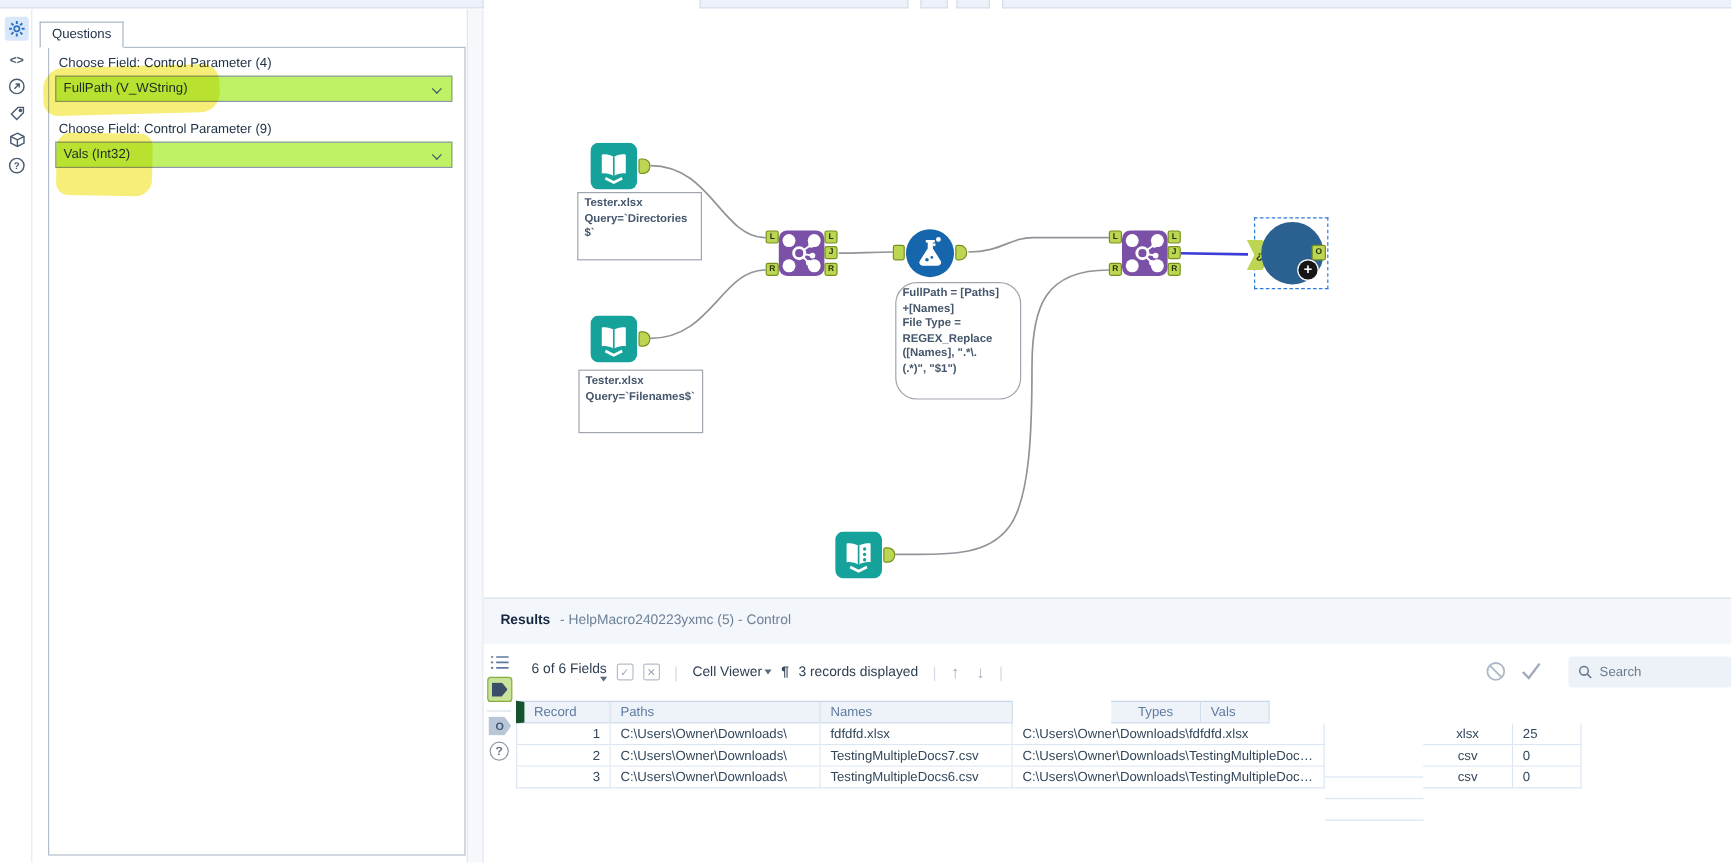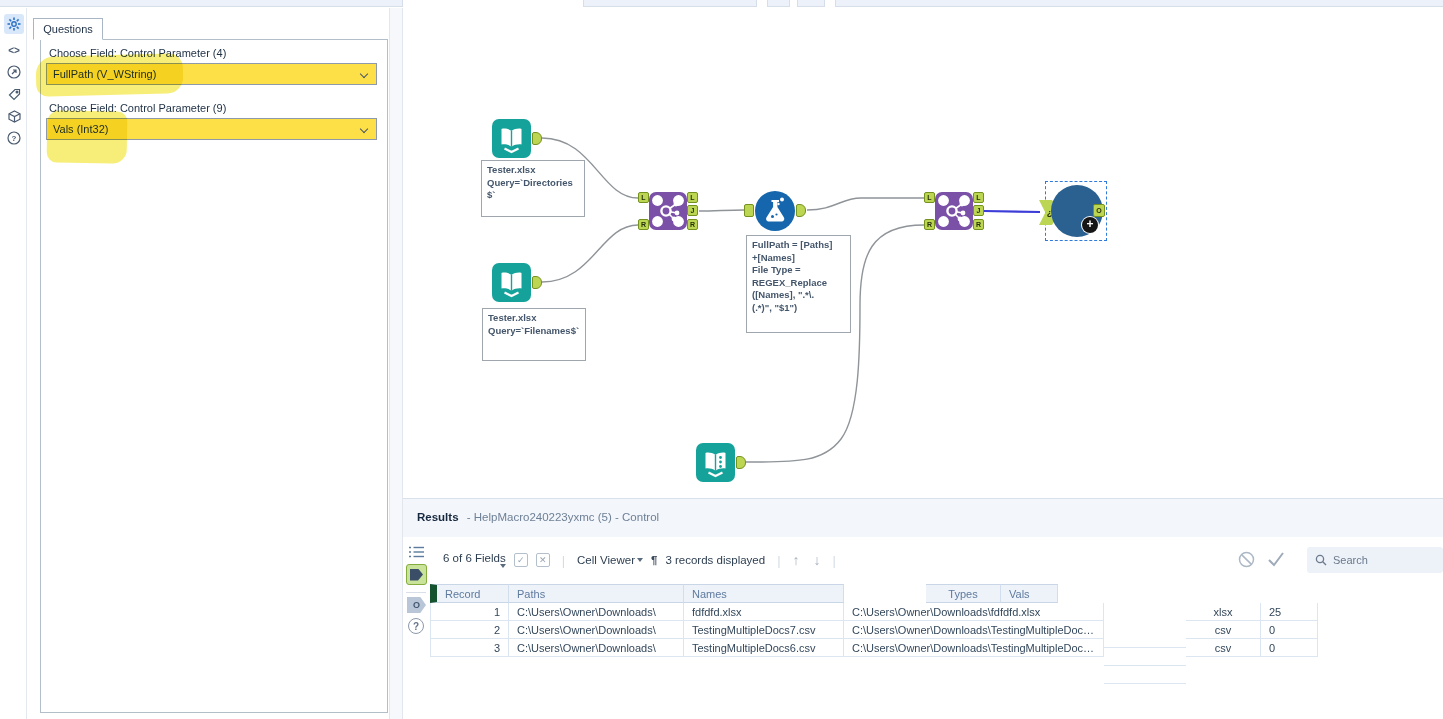--- a/index.html
+++ b/index.html
@@ -13,21 +13,21 @@
   
   #sidebar { left:0; top:8px; width:27px; height:711px; background:#fff; border-right:1px solid #E4E8EF; }
   .side-ic { position:absolute; left:4px; width:20px; height:20px; display:flex; align-items:center; justify-content:center; color:#4A5B70; border-radius:3px; }
   .side-ic.active { background:#D8E7F9; color:#2E72C4; }
   .side-ic svg { display:block; }
 
   
   #q-tab { left:33px; top:18px; width:70px; height:22px; background:#fff; border:1px solid #A9B6C6; border-bottom:1px solid #fff; z-index:3; font-size:11px; color:#1D2F44; display:flex; align-items:center; justify-content:center; }
   #q-box { left:40px; top:39px; width:348px; height:674px; border:1px solid #B3BECB; background:#fff; z-index:1; }
   .q-label { font-size:11px; color:#1D2F44; z-index:2; }
-  .q-select { width:331px; height:22px; background:#fde047; border:1px solid #8E99AA; font-size:11px; color:#1D2F44; line-height:20px; padding:0 22px 0 6px; z-index:2; }
+  .q-select { width:331px; height:22px; background:#bef264; border:1px solid #8E99AA; font-size:11px; color:#1D2F44; line-height:20px; padding:0 22px 0 6px; z-index:2; }
   .chev { position:absolute; right:9px; top:7px; width:6px; height:6px; border-right:1.4px solid #4A5568; border-bottom:1.4px solid #4A5568; transform:rotate(45deg); }
   .hl { background:#F2E327; opacity:.62; mix-blend-mode:multiply; z-index:4; pointer-events:none; }
 
   
   #splitter { left:389px; top:8px; width:14px; height:711px; background:#F6F8FB; border-left:1px solid #E2E7EF; border-right:1px solid #E2E7EF; }
 
   
   #canvas { left:403px; top:8px; width:1040px; height:489px; background:#fff; overflow:hidden; }
   #wires { position:absolute; left:0; top:0; }
   .tool-sq { position:absolute; width:38px; height:38px; border-radius:7px; }
@@ -209,21 +209,21 @@
   <div class="abs" style="left:352px;top:183px;width:40px;height:40px;border-radius:50%;background:#1566AC;">
     <svg width="40" height="40" viewBox="0 0 40 40">
         <path d="M16.5 9 h7.5 v2 h-1.6 v5 l6.4 10.2 c1.3 2.1-0.1 4.3-2.6 4.3 h-12 c-2.5 0-3.9-2.2-2.6-4.3 L18.1 16 v-5 h-1.6 Z" fill="#fff"></path>
         <circle cx="27" cy="8.5" r="2" fill="#fff"></circle>
         <circle cx="23.5" cy="13" r="1.2" fill="#fff"></circle>
         <circle cx="17.5" cy="25.5" r="1.5" fill="#1566AC"></circle>
         <circle cx="21.5" cy="23.5" r="1.1" fill="#1566AC"></circle>
       </svg>
   </div>
   <div class="anchor nub" style="left:393px;top:196px;width:10px;height:13px;"></div>
-  <div class="annot" style="left:343px;top:227px;width:105px;height:98px;">FullPath = [Paths]
+  <div class="annot" style="left:343px;top:227px;width:105px;height:98px;border-radius:18px;">FullPath = [Paths]
 +[Names]
 File Type =
 REGEX_Replace
 ([Names], ".*\.
 (.*)", "$1")</div>
 
   <div class="anchor" style="left:521px;top:184px;width:11px;height:11px;">L</div>
   <div class="anchor" style="left:521px;top:211px;width:11px;height:11px;">R</div>
   <div class="tool-sq" style="left:532px;top:184px;background:#7B51A8;">
     <svg width="38" height="38" viewBox="0 0 38 38">

